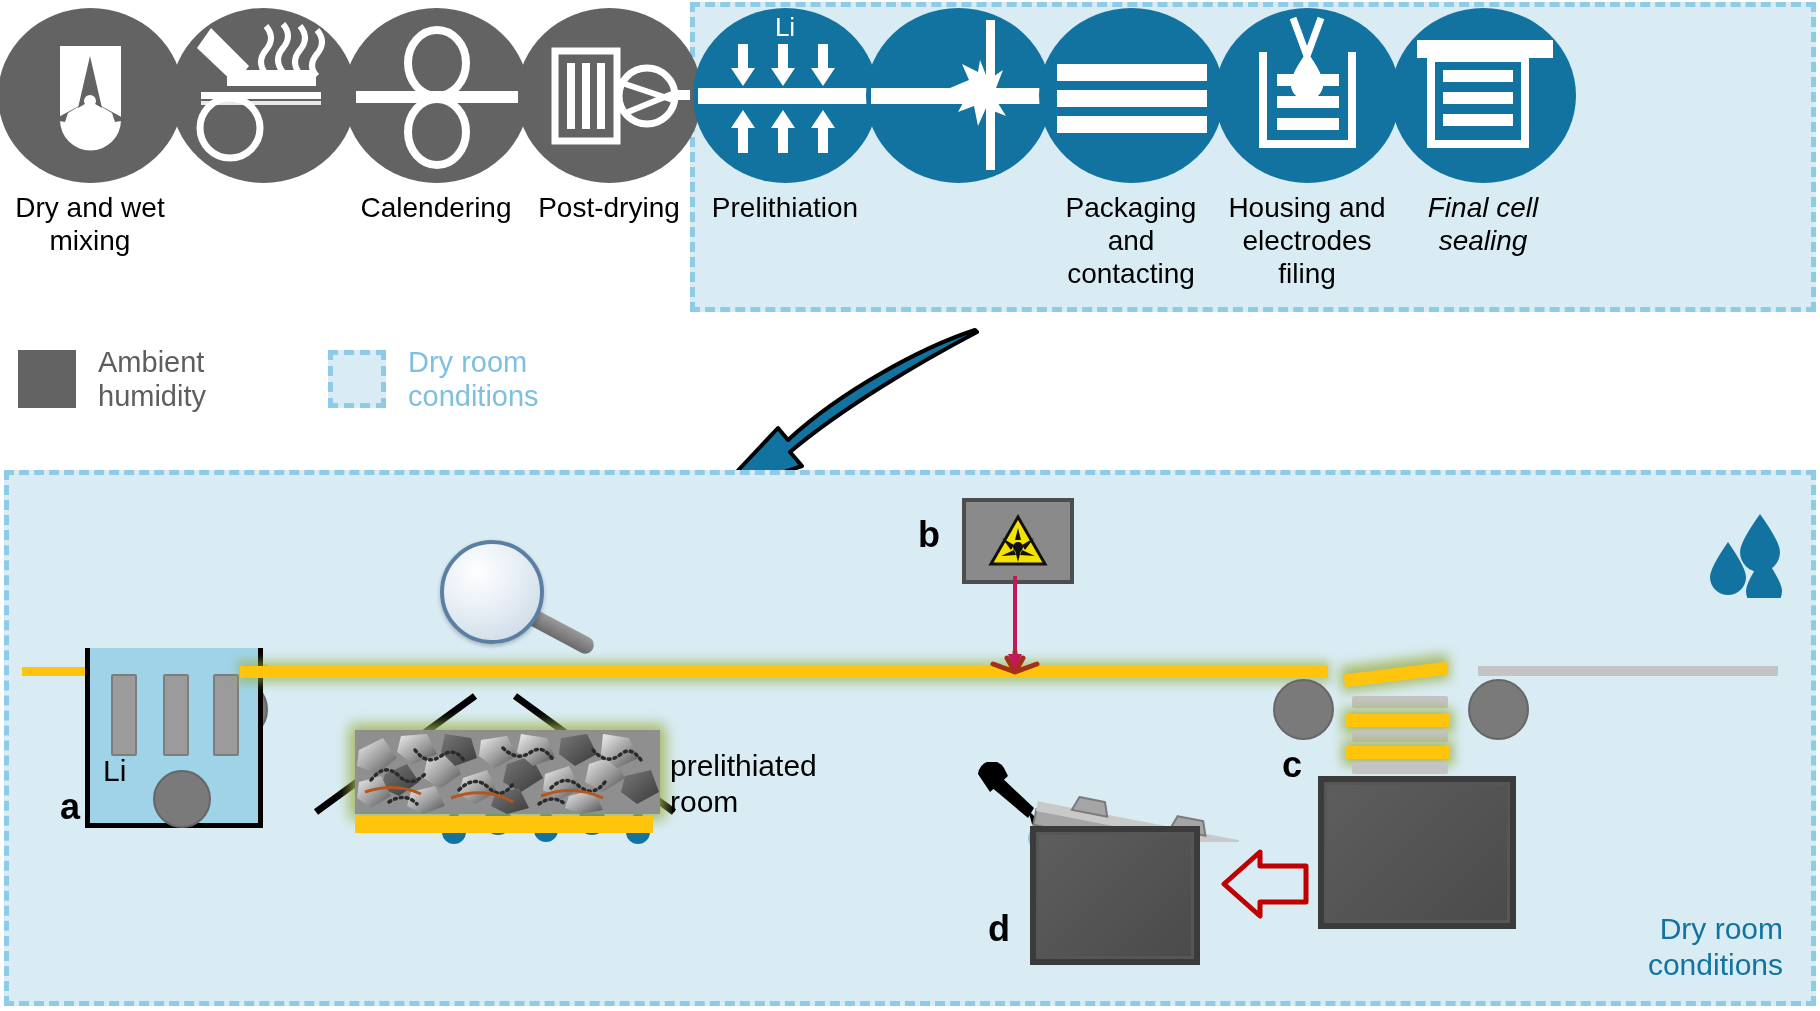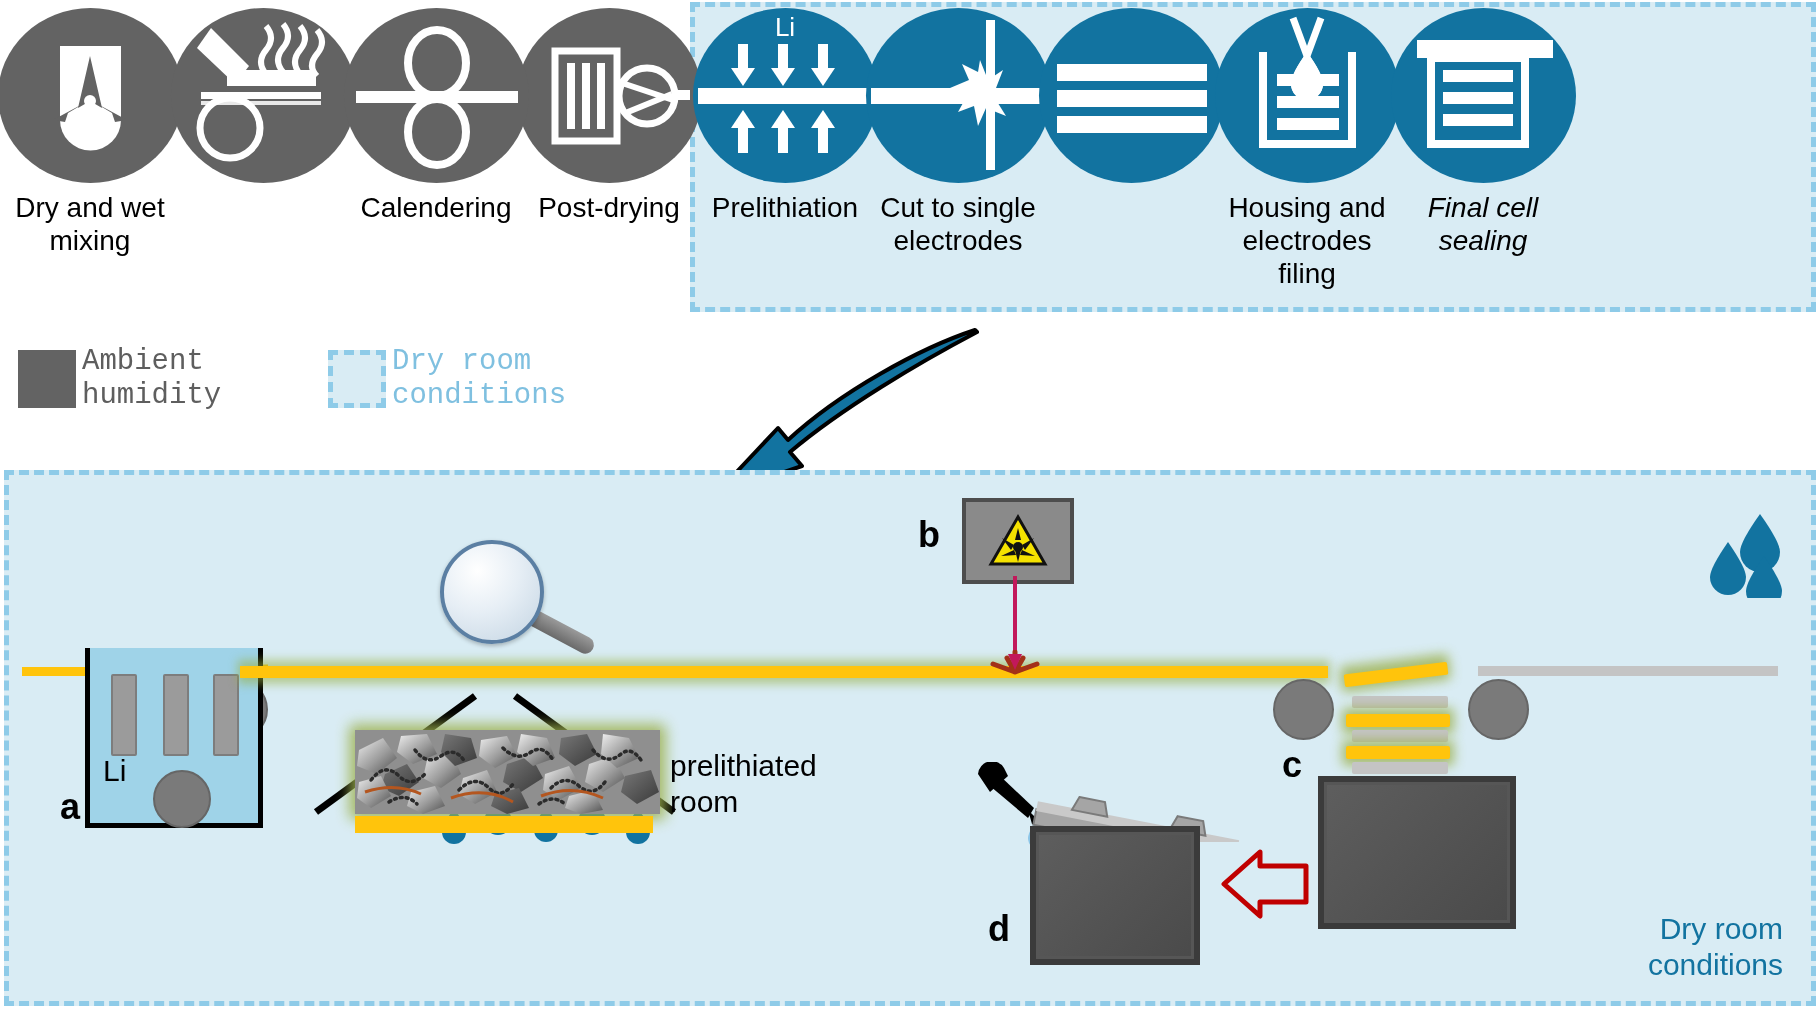--- a/index.html
+++ b/index.html
@@ -23,21 +23,21 @@
     background:#d9ecf4;
     border:5px dashed #8ecbe8;
     box-sizing:border-box;
   }
 
   
   #legend{position:absolute;left:8px;top:330px;width:620px;height:120px;}
   .legend-item{position:absolute;display:flex;align-items:center;}
   .legend-swatch-gray{width:58px;height:58px;background:#636363;}
   .legend-swatch-blue{width:58px;height:58px;background:#d9ecf4;border:5px dashed #8ecbe8;box-sizing:border-box;}
-  .legend-text{margin-left:6px;font-size:29px;line-height:34px;font-family:Liberation Mono, monospace;}
+  .legend-text{margin-left:22px;font-size:29px;line-height:34px;}
   .legend-text.gray{color:#5e5e5e;}
   .legend-text.blue{color:#7fc0e0;}
 
   
   #dryroom-panel{
     position:absolute;left:4px;top:470px;width:1812px;height:536px;
     background:#d9ecf4;border:5px dashed #8ecbe8;box-sizing:border-box;
   }
   #dryroom-panel-label{
     position:absolute;right:28px;bottom:18px;text-align:right;
@@ -200,33 +200,34 @@
   <div class="proc-step" style="left:863px;">
     <div class="proc-icon">
       <div class="disc blue-disc"></div>
       <svg width="185" height="175" style="position:absolute;left:0;top:0;">
         <rect x="5" y="80" width="175" height="16" fill="#fff"></rect>
         <rect x="120" y="12" width="9" height="150" fill="#fff"></rect>
         <path d="M114 52 L122 72 L137 62 L130 80 L150 82 L130 92 L140 108 L120 100
                  L112 118 L108 98 L92 104 L102 86 L84 80 L103 72 L96 56 L112 64 Z" fill="#fff"></path>
       </svg>
     </div>
-    <div class="proc-label" style="white-space:pre-line;">Cut to single
-electrodes</div>
   </div>
 
   <div class="proc-step" style="left:1036px;">
     <div class="proc-icon">
       <div class="disc blue-disc"></div>
       <svg width="185" height="175" style="position:absolute;left:0;top:0;">
         <rect x="18" y="56" width="150" height="17" fill="#fff"></rect>
         <rect x="18" y="82" width="150" height="17" fill="#fff"></rect>
         <rect x="18" y="108" width="150" height="17" fill="#fff"></rect>
       </svg>
     </div>
+    <div class="proc-label" style="white-space:pre-line;">Packaging
+and
+contacting</div>
   </div>
 
   <div class="proc-step" style="left:1212px;">
     <div class="proc-icon">
       <div class="disc blue-disc"></div>
       <svg width="185" height="175" style="position:absolute;left:0;top:0;">
         <path d="M48 44 V136 H137 V44" fill="none" stroke="#fff" stroke-width="8"></path>
         <path d="M78 10 L92 48 L106 10" fill="none" stroke="#fff" stroke-width="7"></path>
         <path d="M92 44 q16 22 16 32 a16 16 0 0 1 -32 0 q0 -10 16 -32 Z" fill="#fff"></path>
         <rect x="62" y="66" width="62" height="12" fill="#fff"></rect>

